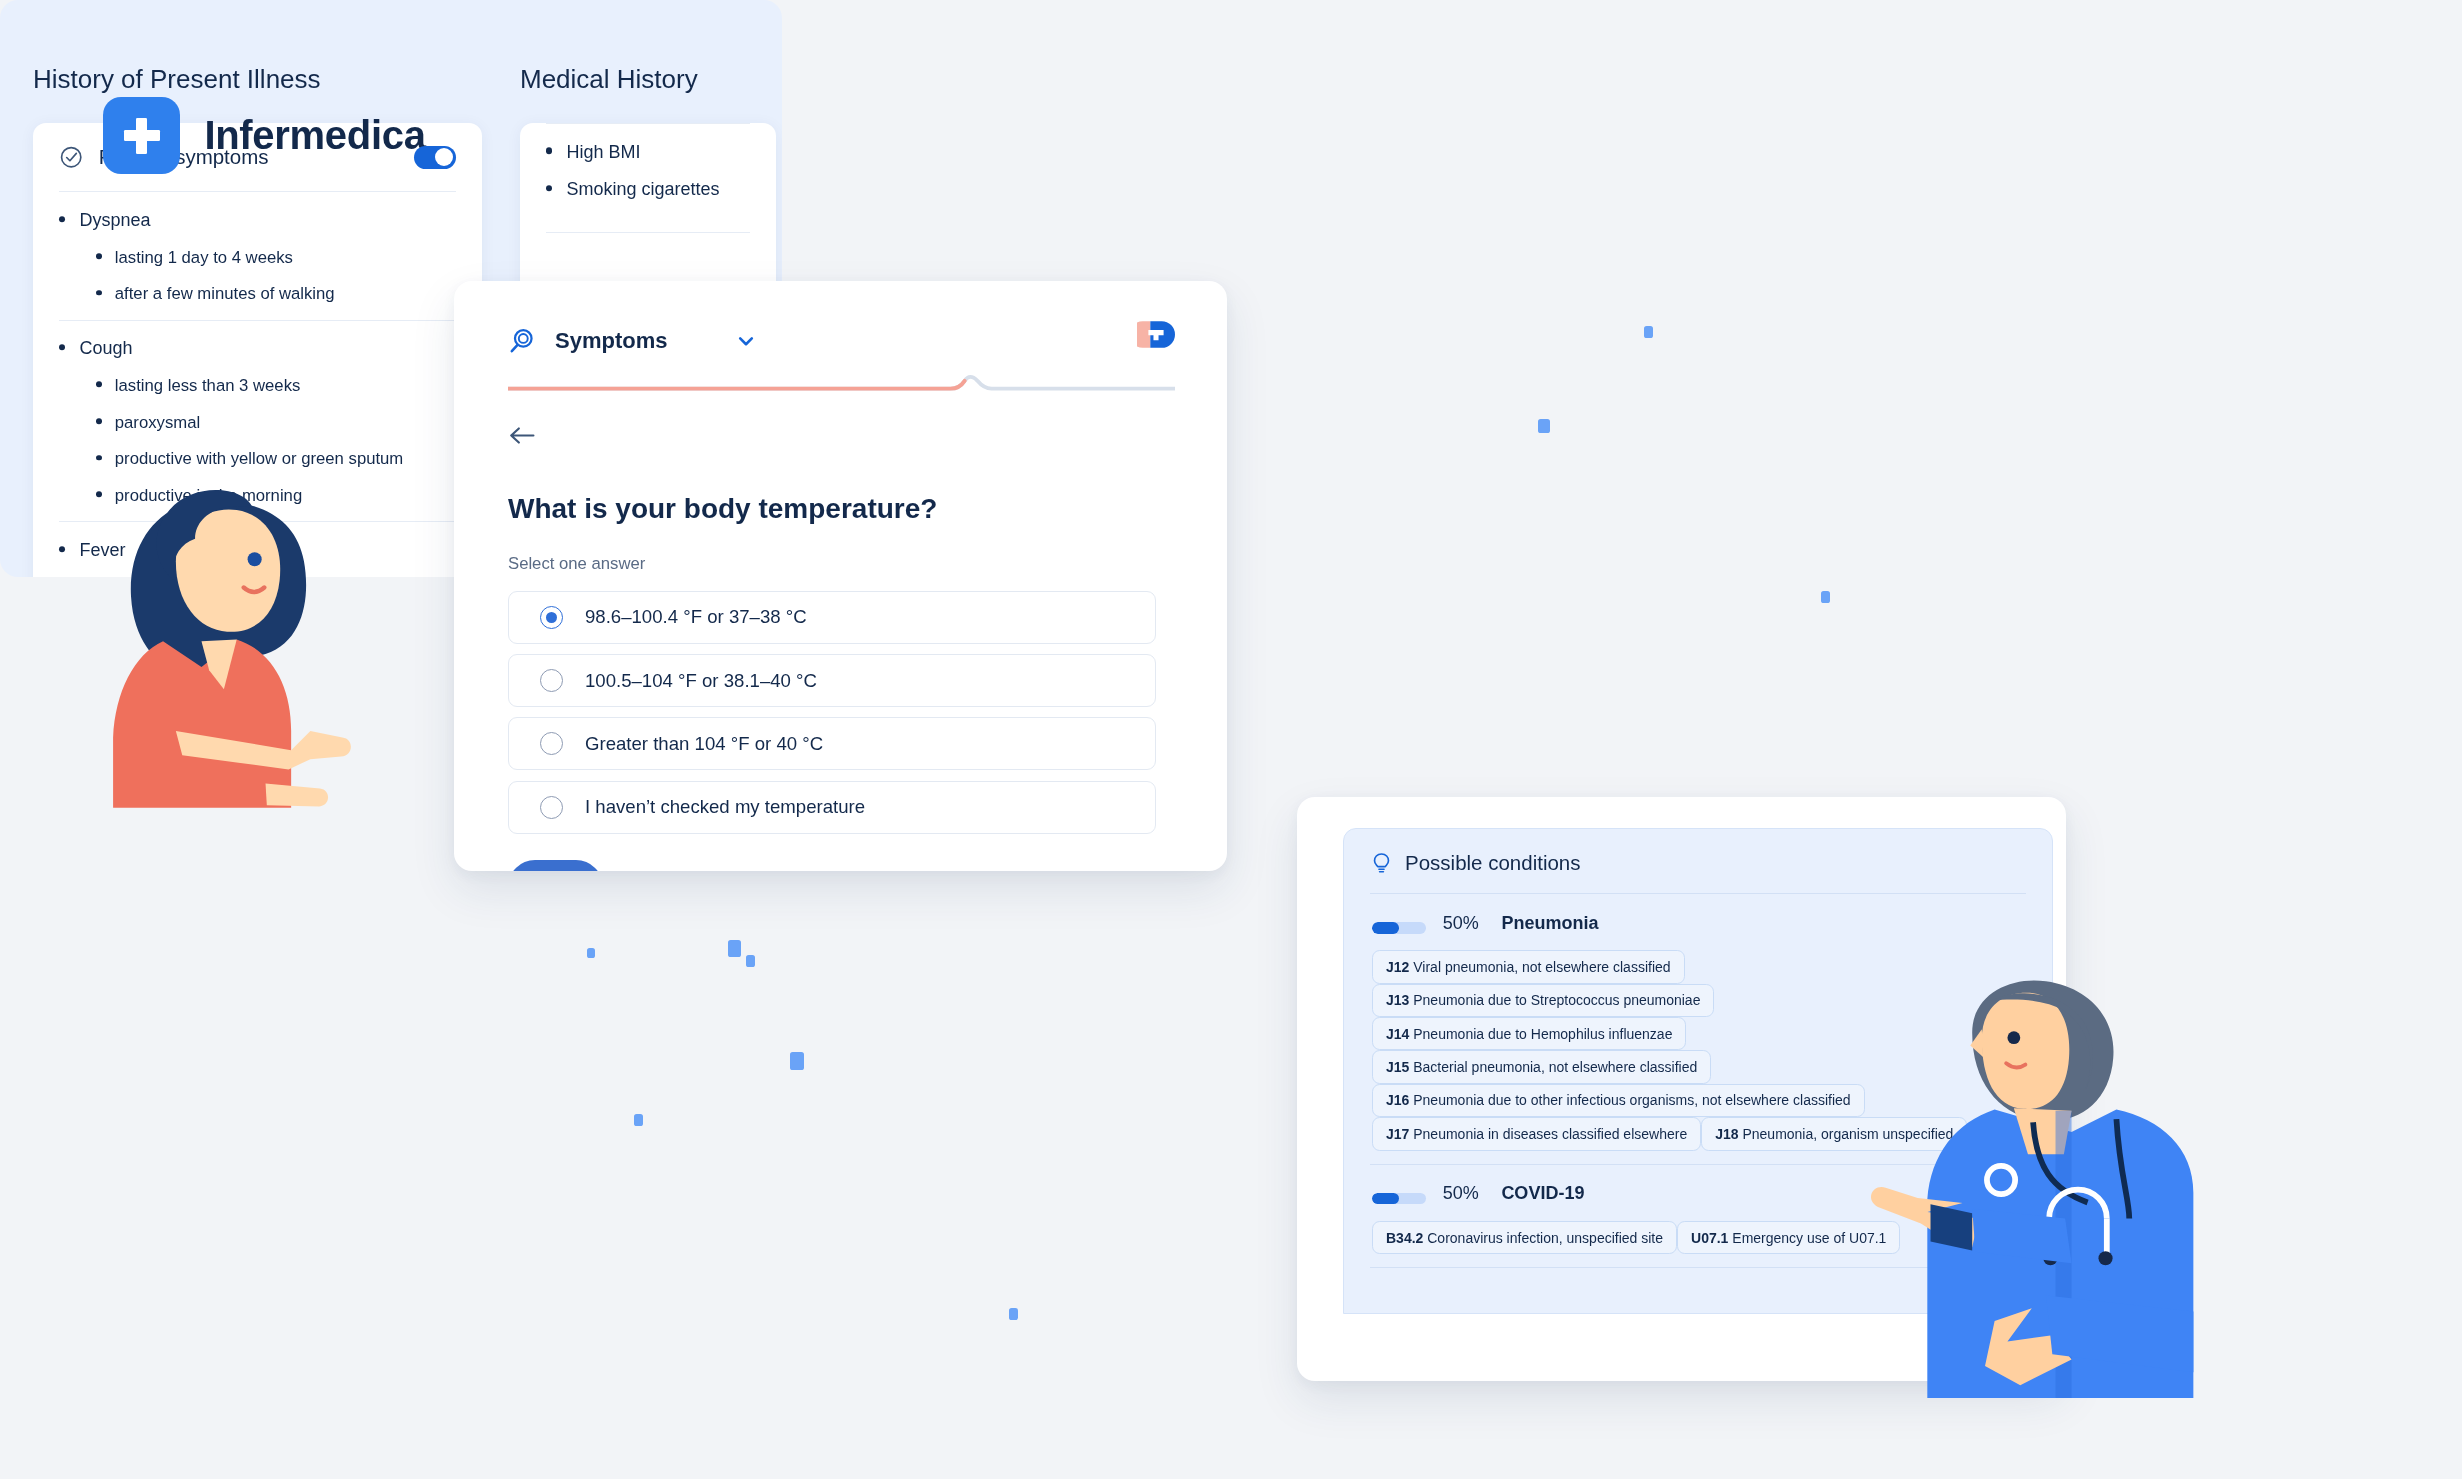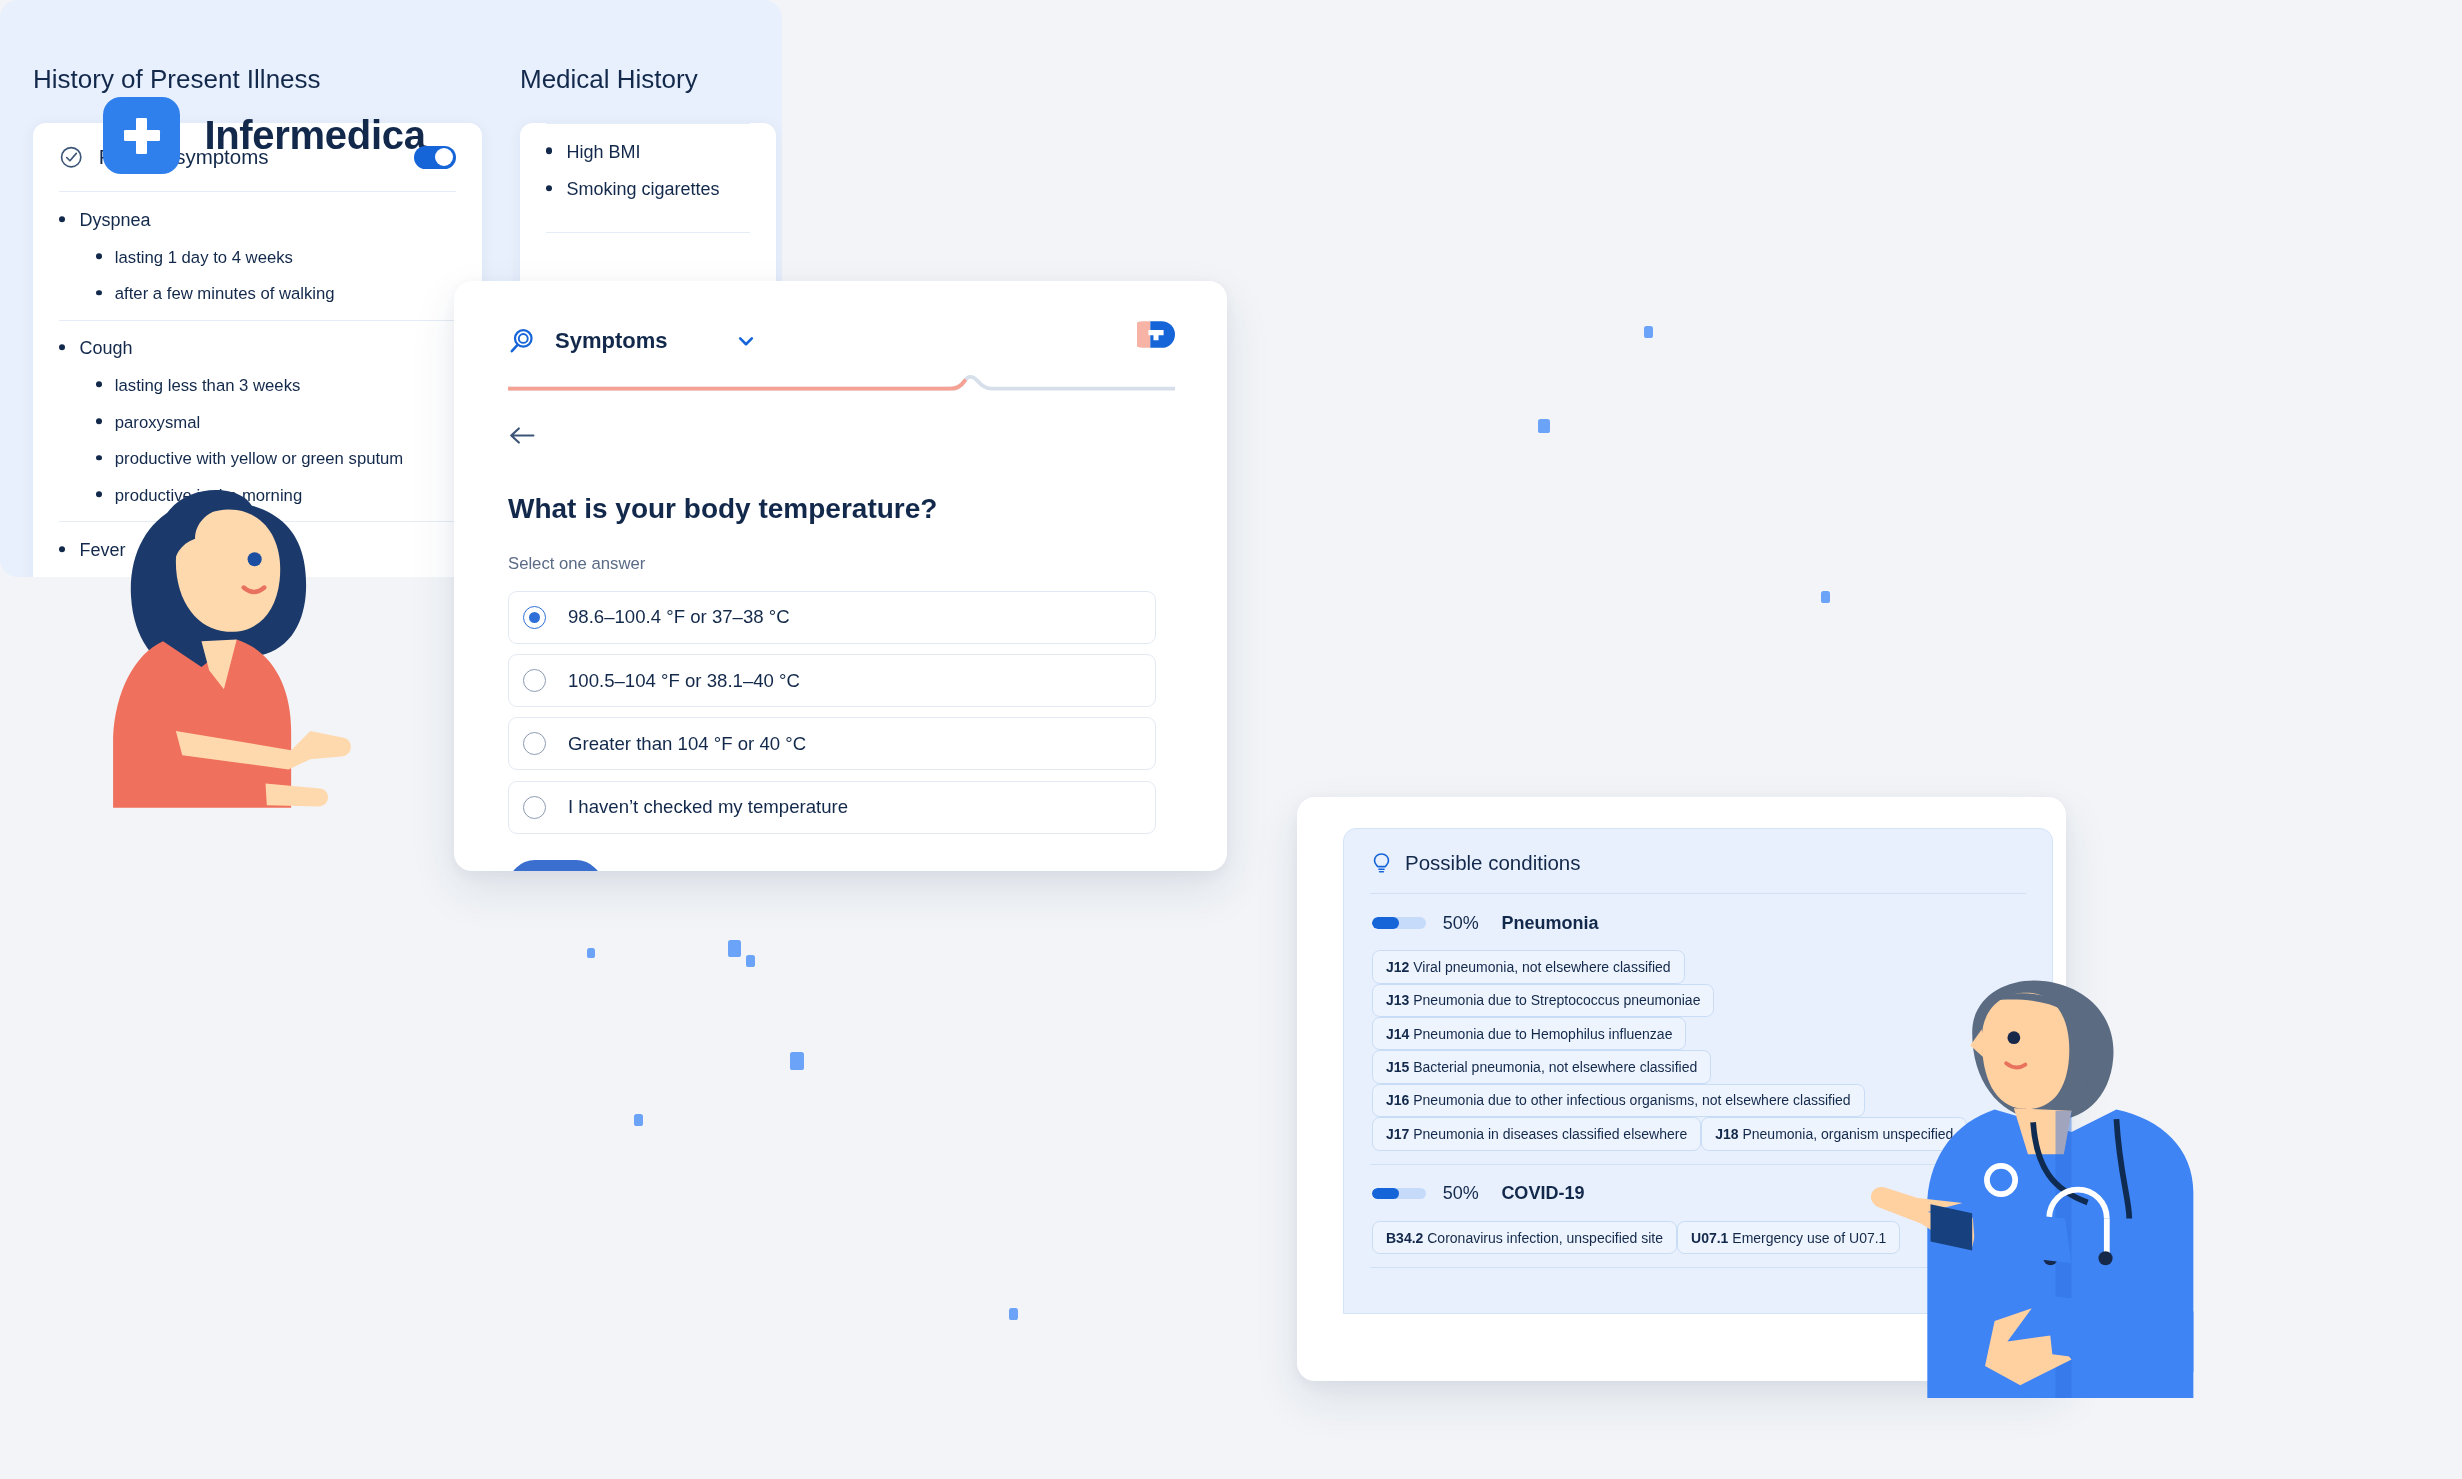--- a/index.html
+++ b/index.html
@@ -41,21 +41,21 @@
   .chev { margin-left: 49px; width: 22px; height: 22px; }
   .pillbadge { position: absolute; left: 683px; top: 40px; width: 38px; height: 27px; }
   .progress-wrap { position: relative; margin-top: 26px; height: 7.7px; }
   .progress-wrap svg { position: absolute; left: 0; top: -7.7px; }
   .backarrow { margin: 37px 0 0 54px; width: 28px; height: 19px; }
 
   .question { margin: 46px 0 0 54px; font-size: 28px; font-weight: 700; color: #13294b; }
   .subnote { margin: 29.5px 0 0 54px; font-size: 16.7px; color: #5a6b85; }
 
   .opts { margin: 16.7px 0 0 54px; width: 648px; }
-  .opt { display: flex; align-items: center; gap: 22px; height: 53px; padding-left: 14px;
+  .opt { display: flex; align-items: center; gap: 22px; height: 53px; padding-left: 31px;
          border: 0.6px solid #e3e9f2; border-radius: 9px; margin-bottom: 10.3px; background: #fff; }
   .radio { width: 23px; height: 23px; border-radius: 50%; border: 1.9px solid #8e9bb3; flex: none;
            display: flex; align-items: center; justify-content: center; }
   .opt.sel .radio { border-color: #2f6fd8; }
   .opt.sel .radio:after { content: ""; width: 11.5px; height: 11.5px; border-radius: 50%; background: #2f6fd8; }
   .opt-text { font-size: 18.6px; color: #13294b; }
 
   .next-btn { margin: 26px 0 0 54px; width: 95px; height: 54px; border-radius: 27px; background: #3a6fcf;
               color: #fff; font-size: 19px; font-weight: 700; display: flex; align-items: center;
               justify-content: center; border: none; font-family: inherit; }
@@ -84,21 +84,21 @@
   
   #card-assess { left: 1297px; top: 797px; width: 769px; height: 584px; overflow: hidden; }
   .as-title { margin: 38px 0 0 51px; font-size: 26px; color: #13294b; }
   .as-panel { margin: 31px 0 0 46px; width: 710px; background: #e8f0fd;
               border: 0.6px solid #d5e3f8; border-radius: 13px 13px 0 0; padding-bottom: 13px; }
   .as-head { display: flex; align-items: center; gap: 14px; padding: 22px 28px 18px 28px; }
   .bulb { width: 19px; height: 23px; flex: none; }
   .as-head-txt { font-size: 20.5px; color: #13294b; }
   .as-hr { height: 0.6px; background: #d2e0f5; margin: 0 26px; }
   .cond { padding: 19px 28px 13px 28px; }
-  .cond-row { display: flex; align-items: center; gap: 16.7px; }
+  .cond-row { display: flex; align-items: flex-end; gap: 16.7px; }
   .bar { width: 54px; height: 11.5px; border-radius: 5.8px; background: #c6dafa; flex: none; overflow: hidden; }
   .bar i { display: block; height: 100%; background: #1665d8; border-radius: 5.8px; }
   .pct { font-size: 18px; color: #13294b; min-width: 42px; }
   .cname { font-size: 18px; font-weight: 700; color: #13294b; }
   .tags { display: flex; flex-wrap: wrap; margin-top: 16.7px; }
   .tag { border: 0.6px solid #c9dcf6; border-radius: 7.7px; background: #eef4fd;
          padding: 7.7px 13px; font-size: 14px; color: #13294b; white-space: nowrap; }
   .tag b { font-weight: 700; }
 
   

